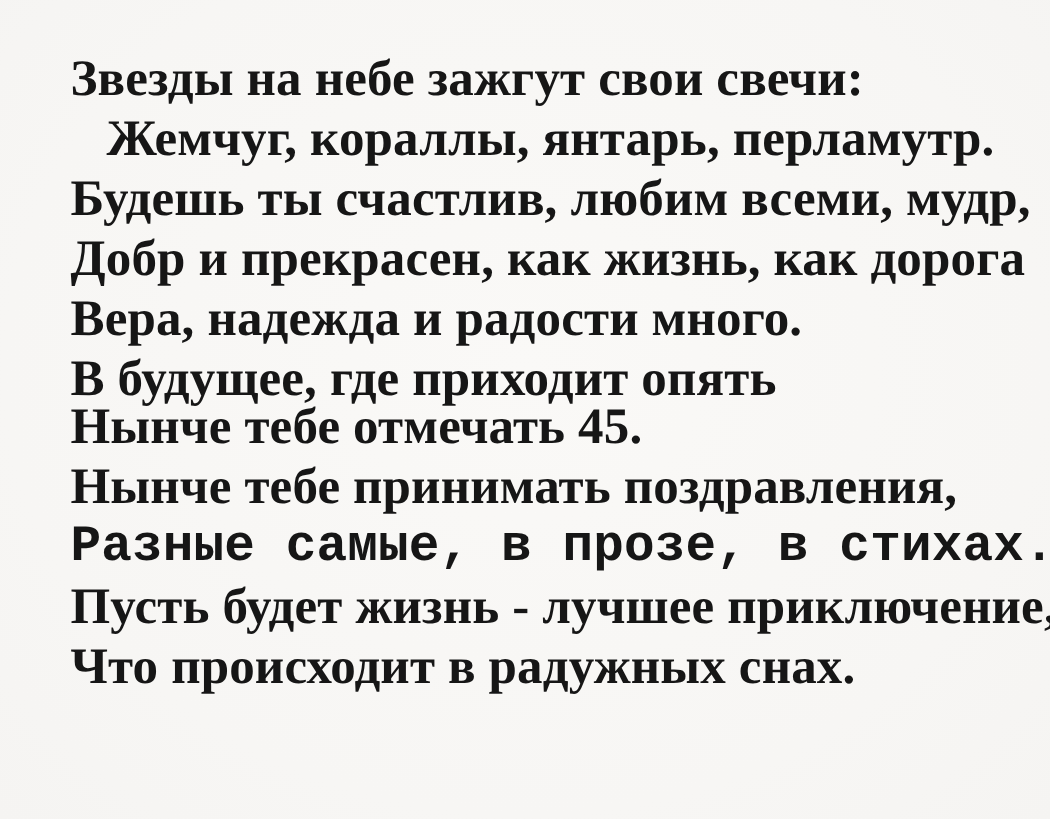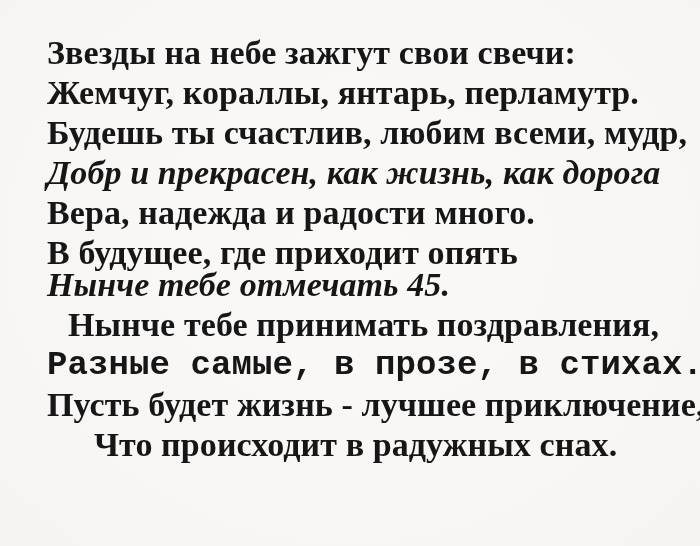--- a/index.html
+++ b/index.html
@@ -24,31 +24,30 @@
   .poem-line {
     font-weight: bold;
     font-size: 34px;
     line-height: 40px;
     color: #161616;
     letter-spacing: 0.1px;
     white-space: nowrap;
   }
   .poem-line.tight {
     margin-top: -8px;
-    font-style: italic;
   }
 </style>
 </head>
 <body style="background: rgb(248, 247, 245);">
 
 <div class="poem-image">
   <div class="poem-line" style="color: rgb(22, 22, 22);">Звезды на небе зажгут свои свечи:</div>
-  <div class="poem-line" style="color: rgb(22, 22, 22);">Жемчуг, кораллы, янтарь, перламутр.</div>
+  <div class="poem-line" style="color: rgb(22, 22, 22); margin-left: 24px;">Жемчуг, кораллы, янтарь, перламутр.</div>
   <div class="poem-line" style="color: rgb(22, 22, 22);">Будешь ты счастлив, любим всеми, мудр,</div>
-  <div class="poem-line" style="color: rgb(22, 22, 22); font-style: italic;">Добр и прекрасен, как жизнь, как дорога</div>
+  <div class="poem-line" style="color: rgb(22, 22, 22);">Добр и прекрасен, как жизнь, как дорога</div>
   <div class="poem-line" style="color: rgb(22, 22, 22);">Вера, надежда и радости много.</div>
   <div class="poem-line" style="color: rgb(22, 22, 22);">В будущее, где приходит опять</div>
   <div class="poem-line tight" style="color: rgb(22, 22, 22);">Нынче тебе отмечать 45.</div>
-  <div class="poem-line" style="color: rgb(22, 22, 22); text-align: center;">Нынче тебе принимать поздравления,</div>
+  <div class="poem-line" style="color: rgb(22, 22, 22);">Нынче тебе принимать поздравления,</div>
   <div class="poem-line" style="color: rgb(22, 22, 22); font-family: Liberation Mono, monospace;">Разные самые, в прозе, в стихах.</div>
   <div class="poem-line" style="color: rgb(22, 22, 22);">Пусть будет жизнь - лучшее приключение,</div>
-  <div class="poem-line" style="color: rgb(22, 22, 22); margin-left: 47px;">Что происходит в радужных снах.</div>
+  <div class="poem-line" style="color: rgb(22, 22, 22);">Что происходит в радужных снах.</div>
 </div>
 
 </body></html>

